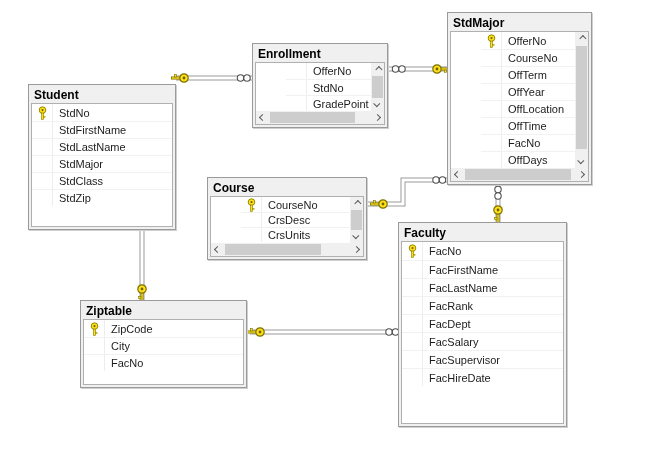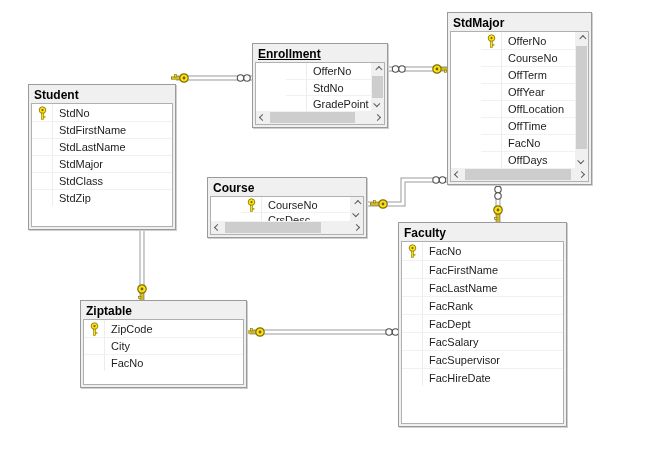--- a/index.html
+++ b/index.html
@@ -23,25 +23,25 @@
   .tbody.scrolled .rows{right:13px;bottom:13px;padding-left:30px;}
   .trow{display:flex;align-items:center;box-sizing:border-box;}
   .trow + .trow{border-top:1px solid #f1f1f1;}
   .icell{flex:0 0 20px;align-self:stretch;display:flex;align-items:center;justify-content:center;
          border-right:1px solid #ededed;}
   .fname{font-size:11px;color:#1c1c1c;padding-left:6px;white-space:nowrap;}
 
   
   #tbl-student   {left:28px; top:44px; width:148px;height:146px;margin-top:40px;}
   #tbl-student   .trow{height:17px;}
-  #tbl-enrollment{left:252px;top:43px; width:136px;height:85px;text-decoration:underline;}
+  #tbl-enrollment{left:252px;top:43px; width:136px;height:85px;}
   #tbl-enrollment.table .trow{height:16px;}
   #tbl-offering  {left:447px;top:12px; width:145px;height:173px;}
   #tbl-offering  .trow{height:17px;}
-  #tbl-course    {left:207px;top:177px;width:160px;height:61px;}
+  #tbl-course    {left:207px;top:177px;width:160px;height:83px;}
   #tbl-course    .trow{height:15px;}
   #tbl-faculty   {left:398px;top:222px;width:169px;height:205px;}
   #tbl-faculty   .trow{height:18px;}
   #tbl-ziptable  {left:80px; top:300px;width:167px;height:88px;}
   #tbl-ziptable  .trow{height:17px;}
 
   
   .vsb{position:absolute;top:0;right:0;bottom:13px;width:13px;background:#f0f0f0;}
   .hsb{position:absolute;left:0;right:0;bottom:0;height:13px;background:#f0f0f0;}
   .sb-btn{position:absolute;width:13px;height:13px;display:flex;align-items:center;justify-content:center;}

